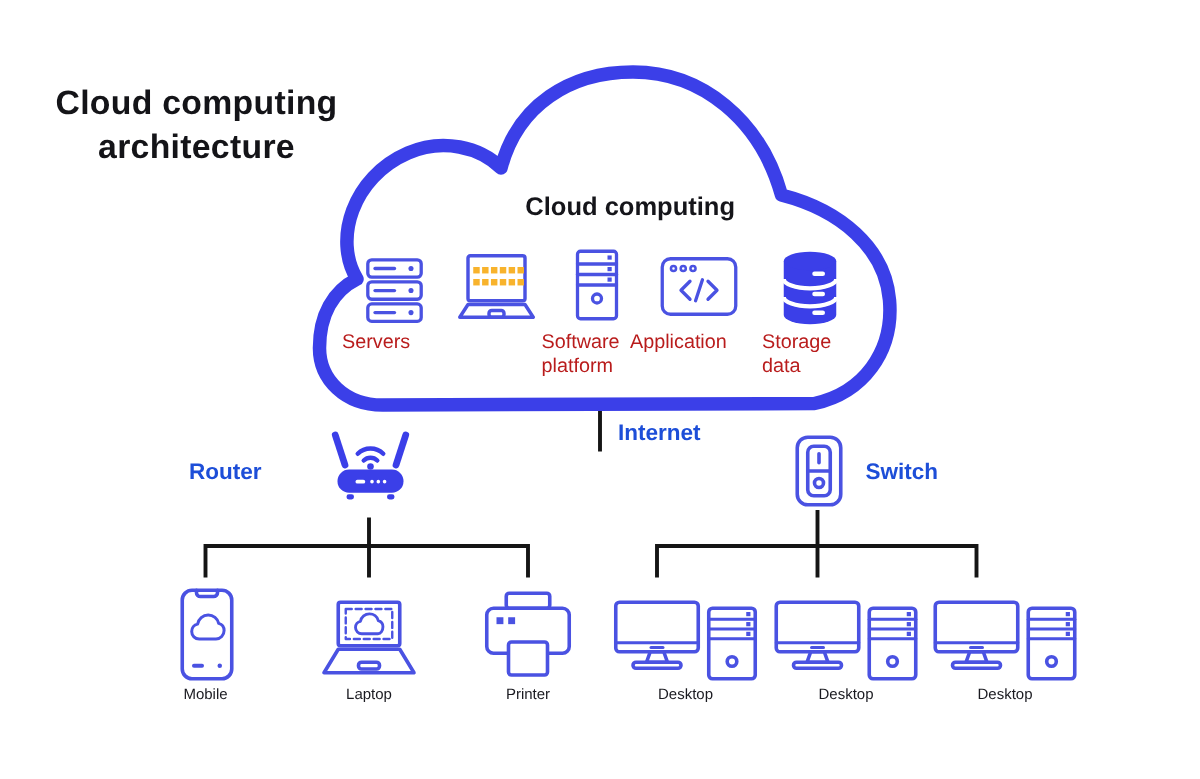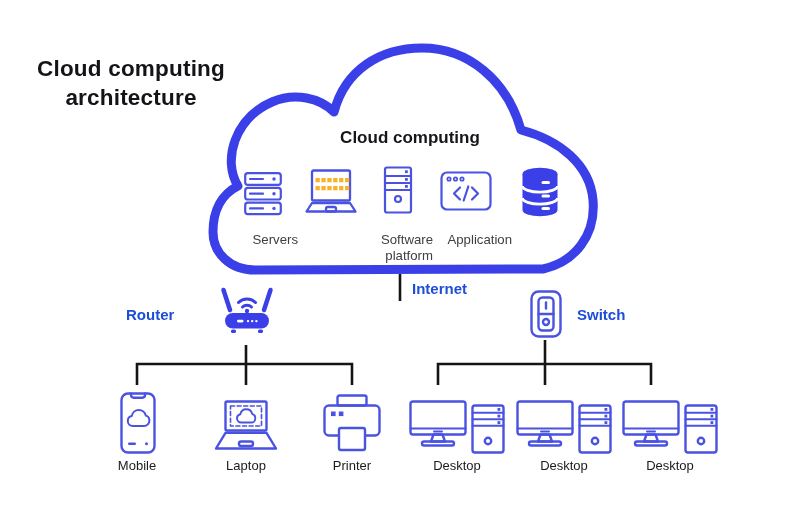--- a/index.html
+++ b/index.html
@@ -5,24 +5,24 @@
   :root{
     --blue:#3b3fe8; --icon:#4a52e2; --yellow:#f8b32c; --ink:#15151a; --line:#151515; --bg:#ffffff;
   }
   html,body{margin:0;padding:0;background:#fff;}
   #canvas{position:relative;width:800px;height:519px;background:var(--bg);
     font-family:"Liberation Sans","DejaVu Sans",sans-serif;color:var(--ink);overflow:hidden;border-radius:13px;}
   .abs{position:absolute;}
   svg{display:block;}
   .title{left:18px;top:55px;width:226px;text-align:center;font-size:22.5px;font-weight:700;
     line-height:28.5px;letter-spacing:.2px;color:#141418;}
-  .cloud-heading{left:330px;top:128px;width:160px;text-align:center;font-size:17px;font-weight:700;}
-  .ilabel{top:232px;text-align:right;font-size:13.2px;line-height:15.5px;color:#404040;}
+  .cloud-heading{left:330px;top:128px;width:160px;text-align:right;font-size:17px;font-weight:700;}
+  .ilabel{top:220px;text-align:left;font-size:13.2px;line-height:15.5px;color:#b91c1c;}
   .netlabel{font-size:15px;font-weight:700;color:#1d4ed8;}
-  .dlabel{top:458px;width:90px;text-align:center;font-size:13px;color:#1a1a20;}
+  .dlabel{top:458px;width:90px;text-align:center;font-size:10px;color:#1a1a20;}
   .oicon svg *{vector-effect:non-scaling-stroke;}
 </style>
 </head>
 <body>
 
 <div id="canvas">
 
   <svg class="abs" style="left:0;top:0" width="800" height="519" viewBox="0 0 800 519">
     <path d="M 255 270 C 230 270 213 253 213 232 C 213 210 222 194 238 186
          C 222 160 235 118 272 102 C 295 92 320 98 334 112
@@ -113,20 +113,21 @@
         <rect x="20.5" y="14" width="8.5" height="3" rx="1.5"></rect>
         <rect x="20.5" y="27.5" width="8.5" height="3" rx="1.5"></rect>
         <rect x="20.5" y="40" width="8.5" height="3" rx="1.5"></rect>
       </g>
     </svg>
   </div>
 
   <div class="abs ilabel" style="left:228px;width:70px">Servers</div>
   <div class="abs ilabel" style="left:361px;width:72px">Software platform</div>
   <div class="abs ilabel" style="left:420px;width:92px">Application</div>
+  <div class="abs ilabel" style="left:508px;width:64px">Storage data</div>
 
   <div class="abs netlabel" style="left:412px;top:280px">Internet</div>
   <div class="abs netlabel" style="left:126px;top:306px;width:84px;text-align:left">Router</div>
   <div class="abs netlabel" style="left:577px;top:306px">Switch</div>
 
   <div class="abs" style="left:220px;top:286px">
     <svg width="54" height="48" viewBox="0 0 54 48" fill="none">
       <line x1="10" y1="24" x2="3.5" y2="4" stroke="var(--blue)" stroke-width="4.5" stroke-linecap="round"></line>
       <line x1="44" y1="24" x2="50.5" y2="4" stroke="var(--blue)" stroke-width="4.5" stroke-linecap="round"></line>
       <path d="M18.5 16.5 a12 12 0 0 1 17 0" stroke="var(--blue)" stroke-width="3" stroke-linecap="round"></path>

